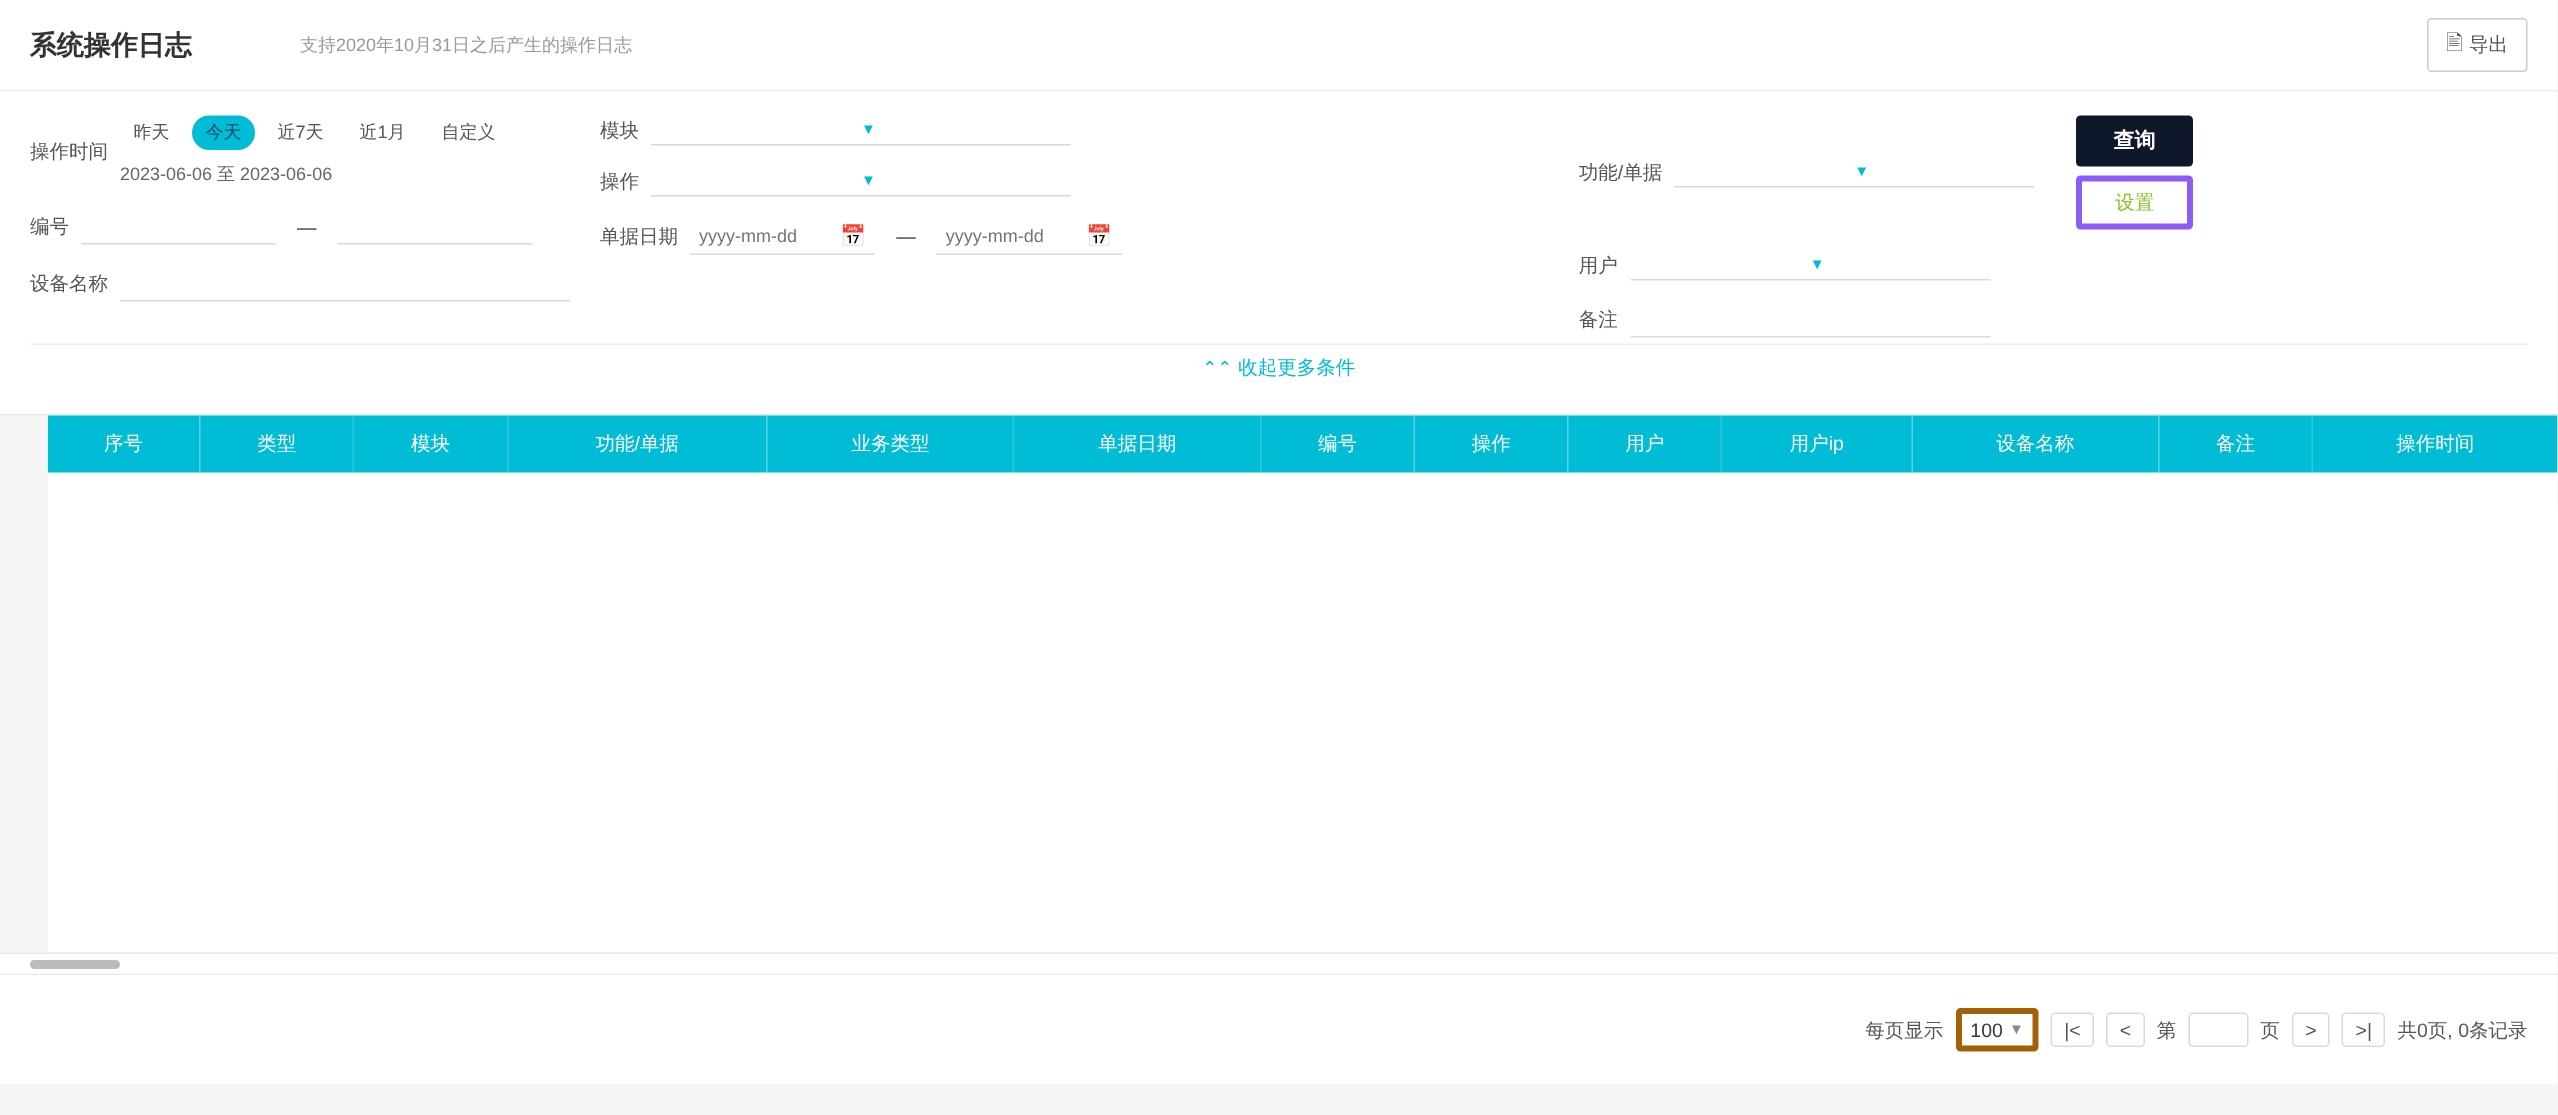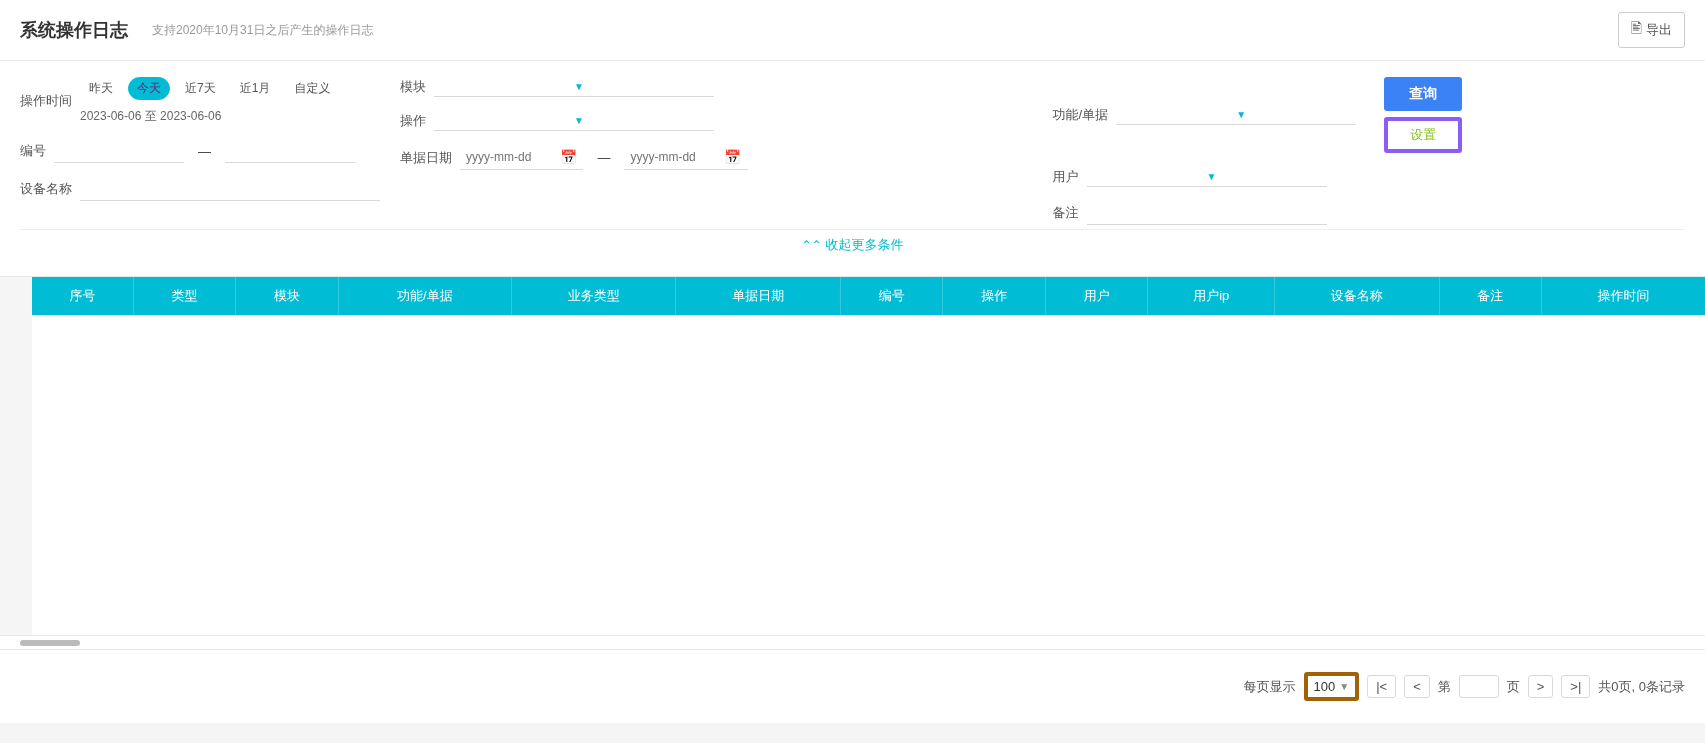--- a/index.html
+++ b/index.html
@@ -3,39 +3,39 @@
   <meta charset="utf-8">
   <style>
     * { box-sizing: border-box; margin: 0; padding: 0; }
     body { font-family: 'Microsoft YaHei', Arial, sans-serif; font-size: 13px; background: #f5f5f5; color: #333; }
 
     .page-header {
       display: flex; align-items: center; justify-content: space-between;
       padding: 12px 20px; background: #fff; border-bottom: 1px solid #e8e8e8;
     }
     .page-title { font-size: 18px; font-weight: bold; color: #333; margin-right: 12px; }
-    .page-subtitle { font-size: 12px; color: #999; }
+    .page-subtitle { font-size: 12px; color: #999; margin-left: 48px; }
     .export-btn {
       display: flex; align-items: center; gap: 4px;
       border: 1px solid #ccc; background: #fff; padding: 5px 12px;
       border-radius: 3px; cursor: pointer; font-size: 13px; color: #555;
     }
 
     .filter-panel {
       background: #fff; padding: 16px 20px; border-bottom: 1px solid #e8e8e8;
     }
     .filter-label { color: #555; white-space: nowrap; min-width: fit-content; }
 
     .time-options { display: flex; align-items: flex-end; gap: 6px; }
     .time-btn {
       padding: 2px 8px; border-radius: 3px; cursor: pointer; font-size: 12px;
       border: 1px solid transparent; color: #555;
     }
     .time-btn.active {
-      background: #00bcd4; color: #701a75; border-color: #00bcd4; border-radius: 12px;
+      background: #00bcd4; color: #0c4a6e; border-color: #00bcd4; border-radius: 12px;
     }
     .date-range { font-size: 12px; color: #666; margin-top: 4px; }
 
     .select-dropdown {
       display: flex; align-items: center; border-bottom: 1px solid #d9d9d9;
       padding: 4px 8px; min-width: 200px; cursor: pointer; background: #fff;
       position: relative;
     }
     .select-dropdown span { flex: 1; color: #bbb; font-size: 13px; }
     .select-dropdown .arrow { color: #00bcd4; font-size: 10px; }
@@ -61,21 +61,21 @@
     .collapse-btn {
       display: flex; align-items: center; justify-content: center;
       gap: 4px; padding: 6px 20px; cursor: pointer; color: #00bcd4;
       font-size: 13px; border-top: 1px solid #eee; margin-top: 4px;
     }
 
     .action-buttons {
       display: flex; flex-direction: column; gap: 6px; margin-left: auto;
     }
     .query-btn {
-      background: #3b82f6; color: #fff; border: none; padding: 8px 22px;
+      background: #0f172a; color: #fff; border: none; padding: 8px 22px;
       border-radius: 3px; cursor: pointer; font-size: 14px; font-weight: bold;
     }
     .settings-btn {
       background: #fff; color: #85c225; border: 4px solid #8b5cf6;
       padding: 5px 22px; border-radius: 3px; cursor: pointer; font-size: 13px; text-align: center;
     }
 
     
     .table-section { background: #fff; margin-top: 0; margin-left: 32px; }
     table { width: 100%; border-collapse: collapse; }

